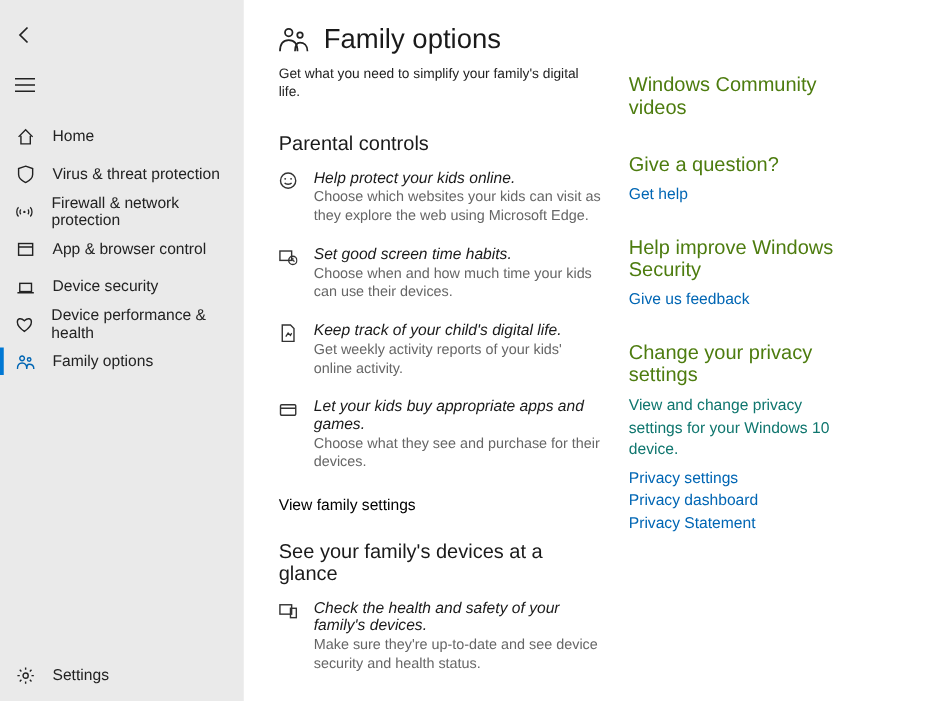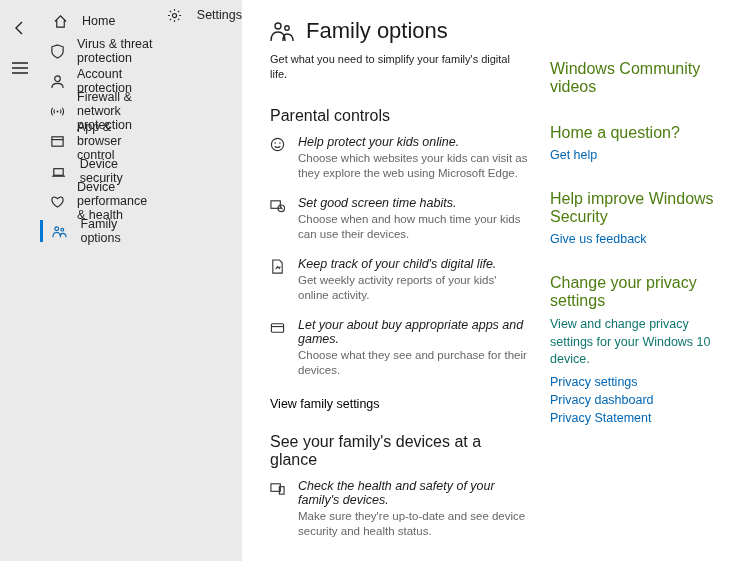--- a/index.html
+++ b/index.html
@@ -1,18 +1,18 @@
 <!DOCTYPE html>
 <html><head>
 <meta charset="utf-8">
 <style>
   * { box-sizing: border-box; margin: 0; padding: 0; }
   html, body { width: 750px; height: 561px; font-family: "Segoe UI", Arial, sans-serif; background: #fff; color: #1a1a1a; overflow: hidden; }
   .app { display: flex; height: 100%; }
-  .sidebar { width: 242px; background: #eaeaea; display: flex; flex-direction: row; }
+  .sidebar { width: 195px; background: #eaeaea; display: flex; flex-direction: column; }
   .sb-top { padding: 8px 0 0 0; }
   .icon-btn { width: 40px; height: 40px; display:flex; align-items:center; justify-content:center; cursor:pointer; }
   .nav { margin-top: 6px; }
   .nav-item { display:flex; align-items:center; height:30px; padding-left:10px; cursor:pointer; font-size:12.5px; color:#222; position:relative;}
   .nav-icon { width:20px; display:flex; align-items:center; justify-content:center; margin-right:12px; color:#222;}
   .nav-item.active::before { content:""; position:absolute; left:0; top:4px; bottom:4px; width:3px; background:#0078d4;}
   .nav-item.active .nav-icon { color:#0066b4; }
   .sidebar-spacer { flex:1; }
   .main { flex:1; display:flex; padding:18px 0 0 28px; overflow:auto;}
   .content { width: 260px; margin-right: 20px;}
@@ -63,29 +63,20 @@
         <span class="nav-icon">
             <svg width="15" height="15" viewBox="0 0 16 16">
               <path d="M8 1 L14 3 V8 C14 12 8 15 8 15 C8 15 2 12 2 8 V3 Z" stroke="currentColor" stroke-width="1.2" fill="none"></path>
             </svg>
           </span>
         <span>Virus &amp; threat protection</span>
       </div>
       <div class="nav-item">
         <span class="nav-icon">
             <svg width="15" height="15" viewBox="0 0 16 16">
-              <circle cx="8" cy="5" r="3" stroke="currentColor" stroke-width="1.2" fill="none"></circle>
-              <path d="M2 15 C2 11 5 10 8 10 C11 10 14 11 14 15" stroke="currentColor" stroke-width="1.2" fill="none"></path>
-            </svg>
-          </span>
-        <span>Account protection</span>
-      </div>
-      <div class="nav-item">
-        <span class="nav-icon">
-            <svg width="15" height="15" viewBox="0 0 16 16">
               <path d="M3 4 C1 6 1 10 3 12 M5 6 C4 7 4 9 5 10 M13 4 C15 6 15 10 13 12 M11 6 C12 7 12 9 11 10" stroke="currentColor" stroke-width="1.1" fill="none"></path>
               <circle cx="8" cy="8" r="1" fill="currentColor"></circle>
             </svg>
           </span>
         <span>Firewall &amp; network protection</span>
       </div>
       <div class="nav-item">
         <span class="nav-icon">
             <svg width="15" height="15" viewBox="0 0 16 16">
               <rect x="2" y="3" width="12" height="10" stroke="currentColor" stroke-width="1.2" fill="none"></rect>
@@ -190,21 +181,21 @@
         </div>
       </div>
       <div class="feat">
         <span class="feat-icon">
             <svg width="15" height="15" viewBox="0 0 16 16">
               <rect x="1.5" y="4" width="13" height="9" rx="1" stroke="currentColor" stroke-width="1.2" fill="none"></rect>
               <path d="M1.5 7h13" stroke="currentColor" stroke-width="1.2"></path>
             </svg>
           </span>
         <div>
-          <div class="feat-title">Let your about buy appropriate apps and games.</div>
+          <div class="feat-title">Let your kids buy appropriate apps and games.</div>
           <div class="feat-desc">Choose what they see and purchase for their devices.</div>
         </div>
       </div>
       <span class="link">View family settings</span>
 
       <h2>See your family's devices at a glance</h2>
       <div class="feat">
         <span class="feat-icon">
             <svg width="15" height="15" viewBox="0 0 16 16">
               <rect x="1" y="3" width="10" height="8" stroke="currentColor" stroke-width="1.2" fill="none"></rect>
@@ -217,21 +208,21 @@
         </div>
       </div>
       
     </div>
 
     <div class="aside">
       <div class="aside-sec">
         <div class="aside-h">Windows Community videos</div>
       </div>
       <div class="aside-sec">
-        <div class="aside-h">Home a question?</div>
+        <div class="aside-h">Give a question?</div>
         <span class="aside-link">Get help</span>
       </div>
       <div class="aside-sec">
         <div class="aside-h">Help improve Windows Security</div>
         <span class="aside-link">Give us feedback</span>
       </div>
       <div class="aside-sec">
         <div class="aside-h">Change your privacy settings</div>
         <div class="aside-txt">View and change privacy settings for your Windows 10 device.</div>
         <span class="aside-link">Privacy settings</span>

